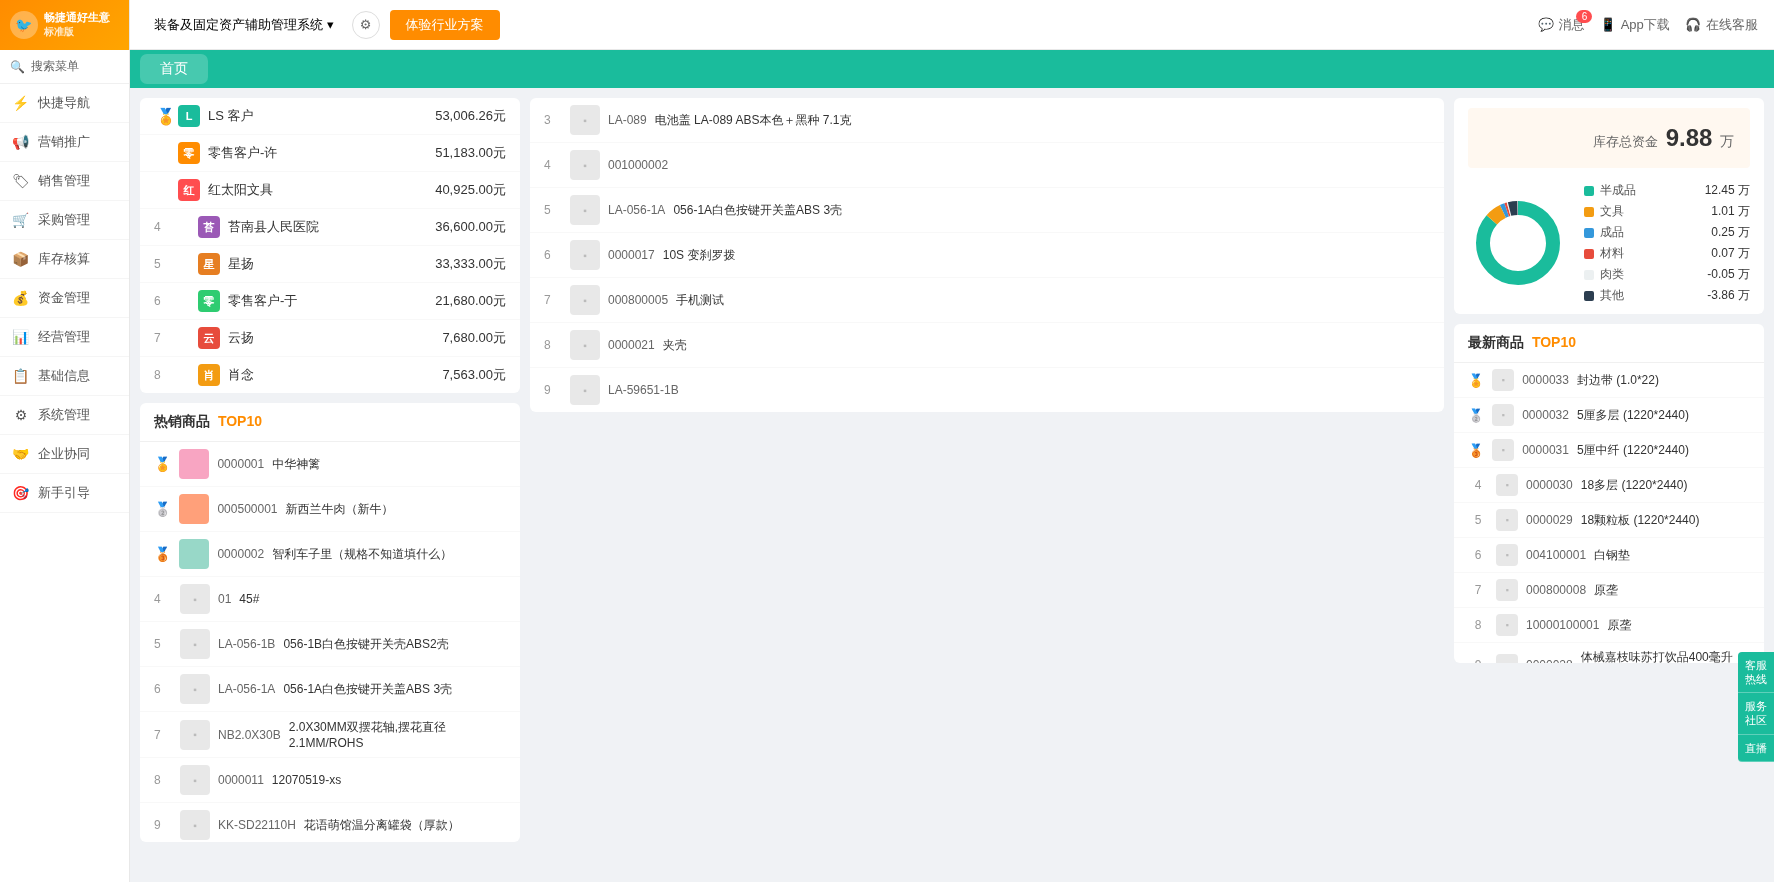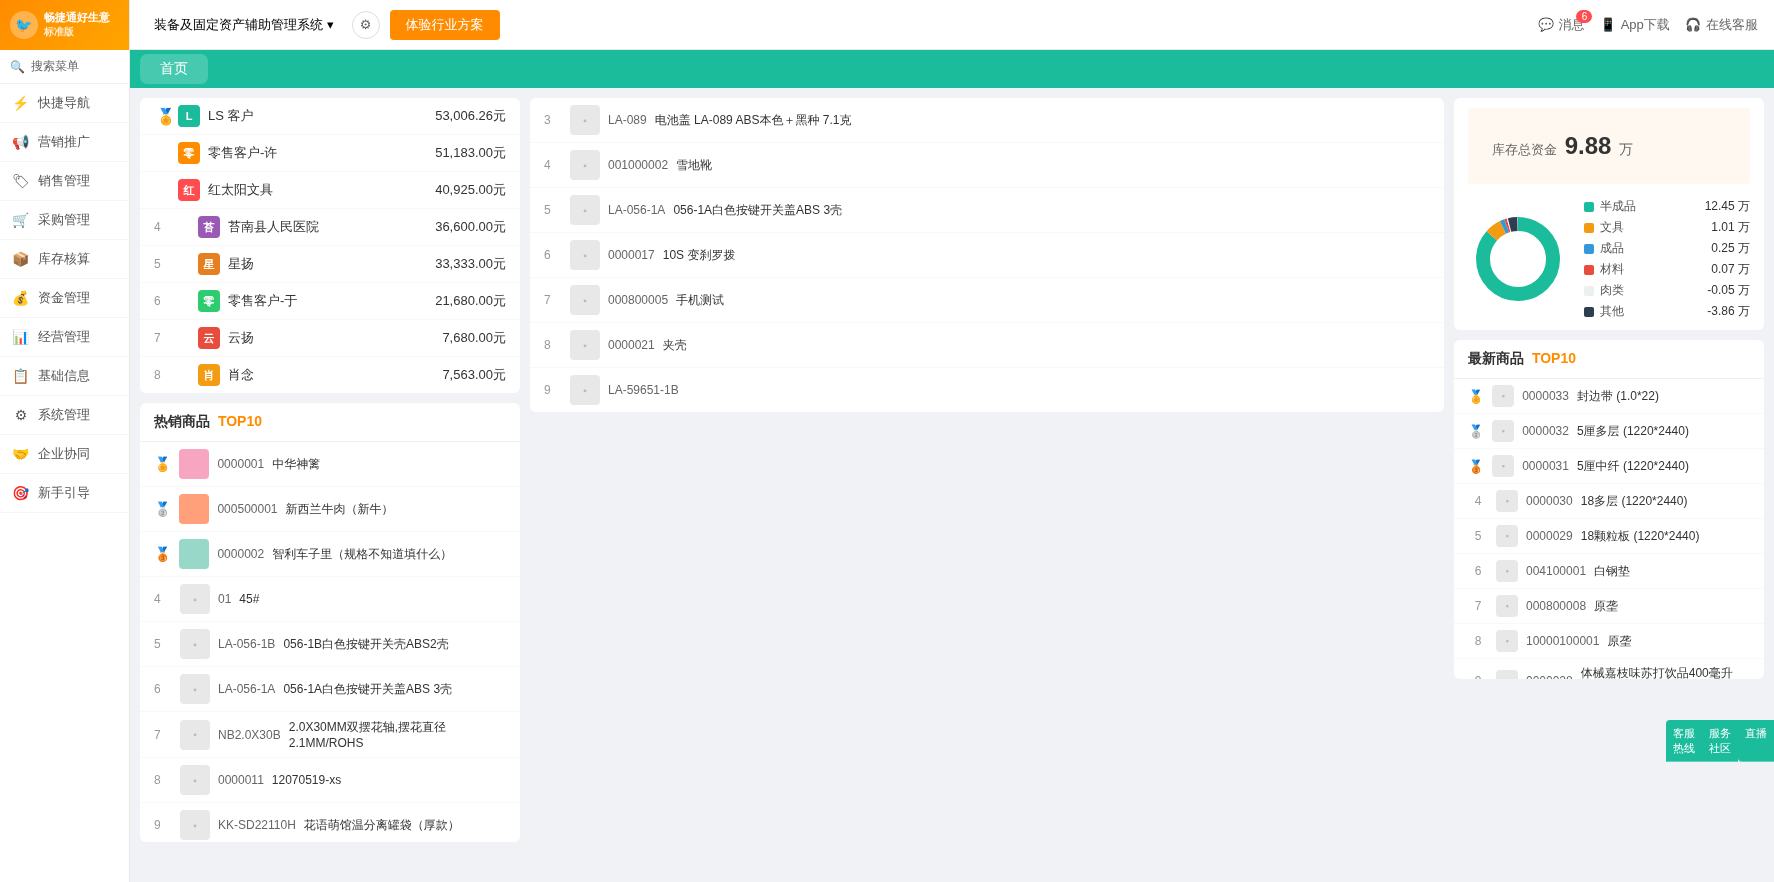--- a/index.html
+++ b/index.html
@@ -253,21 +253,21 @@
     }
     .new-product-row:last-child { border-bottom: none; }
     .new-rank { width: 20px; font-size: 12px; color: #999; text-align: center; }
 
     
     .float-btns {
       position: fixed;
       right: 0;
       bottom: 120px;
       display: flex;
-      flex-direction: row;
+      flex-direction: column;
       gap: 0;
     }
     .float-btn {
       width: 36px;
       padding: 6px 4px;
       background: #1abc9c;
       color: white;
       font-size: 11px;
       text-align: center;
       cursor: pointer;
@@ -532,21 +532,20 @@
             <div class="product-row">
     <span style="width:18px;font-size:12px;color:#999;">3</span>
     <div class="product-thumb-placeholder">▪</div>
     <span class="product-code">LA-089</span>
     <span class="product-name">电池盖 LA-089 ABS本色＋黑种 7.1克</span>
   </div>
             <div class="product-row">
     <span style="width:18px;font-size:12px;color:#999;">4</span>
     <div class="product-thumb-placeholder">▪</div>
     <span class="product-code">001000002</span>
-    <span class="product-name">雪地靴</span>
   </div>
             <div class="product-row">
     <span style="width:18px;font-size:12px;color:#999;">5</span>
     <div class="product-thumb-placeholder">▪</div>
     <span class="product-code">LA-056-1A</span>
     <span class="product-name">056-1A白色按键开关盖ABS 3壳</span>
   </div>
             <div class="product-row">
     <span style="width:18px;font-size:12px;color:#999;">6</span>
     <div class="product-thumb-placeholder">▪</div>
@@ -571,21 +570,21 @@
     <span class="product-code">LA-59651-1B</span>
   </div>
           </div>
       </div>
     </div>
 
     <div class="right-panel">
 
       <div class="card">
         <div style="padding:10px 14px 4px;">
-          <div style="text-align:left; background:#fff8f0; padding:24px; border-radius:4px;">
+          <div style="text-align:right; background:#fff8f0; padding:16px; border-radius:4px;">
             <span style="font-size:13px;color:#666;">库存总资金</span>
             <span style="font-size:24px;font-weight:bold;color:#333;margin:0 4px;">9.88</span>
             <span style="font-size:14px;color:#666;">万</span>
           </div>
         </div>
         <div class="chart-container">
           <svg class="donut-svg" width="100" height="100" viewBox="0 0 100 100">
 
             <circle cx="50" cy="50" r="35" fill="none" stroke="#1abc9c" stroke-width="14" stroke-dasharray="190 30" stroke-dashoffset="0" transform="rotate(-90 50 50)"></circle>
             <circle cx="50" cy="50" r="35" fill="none" stroke="#f39c12" stroke-width="14" stroke-dasharray="14 206" stroke-dashoffset="-190" transform="rotate(-90 50 50)"></circle>

